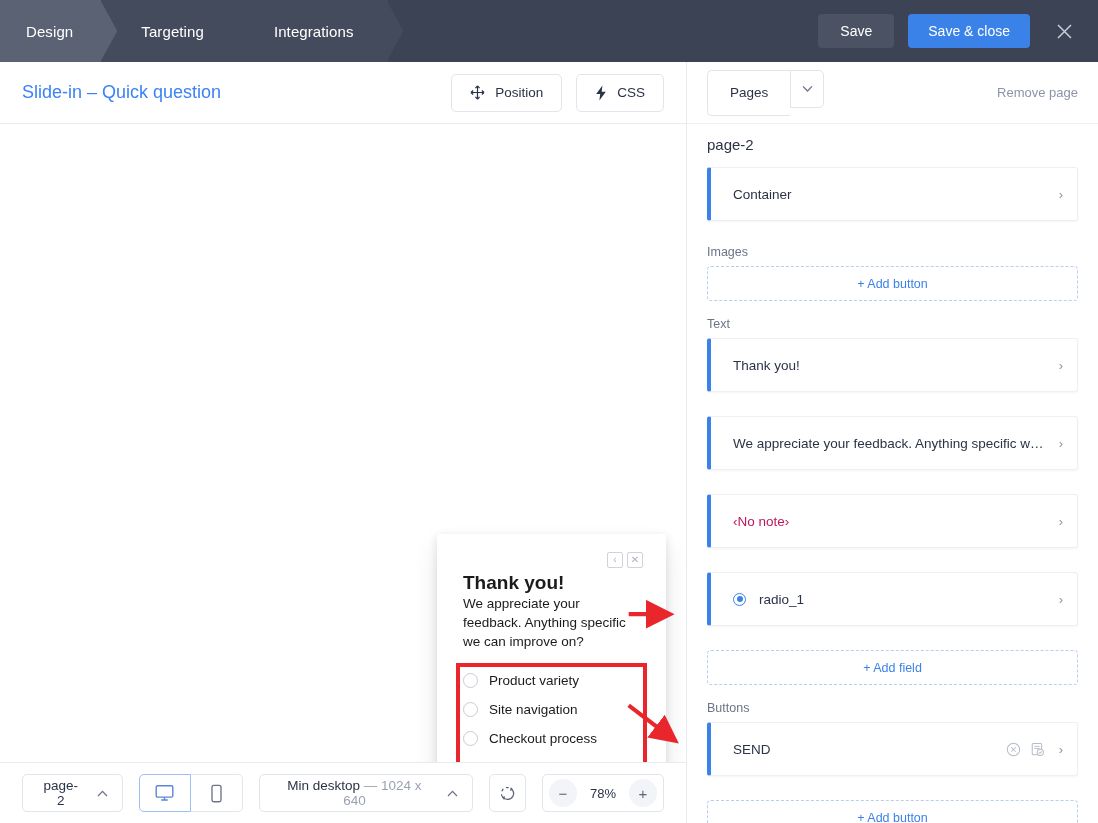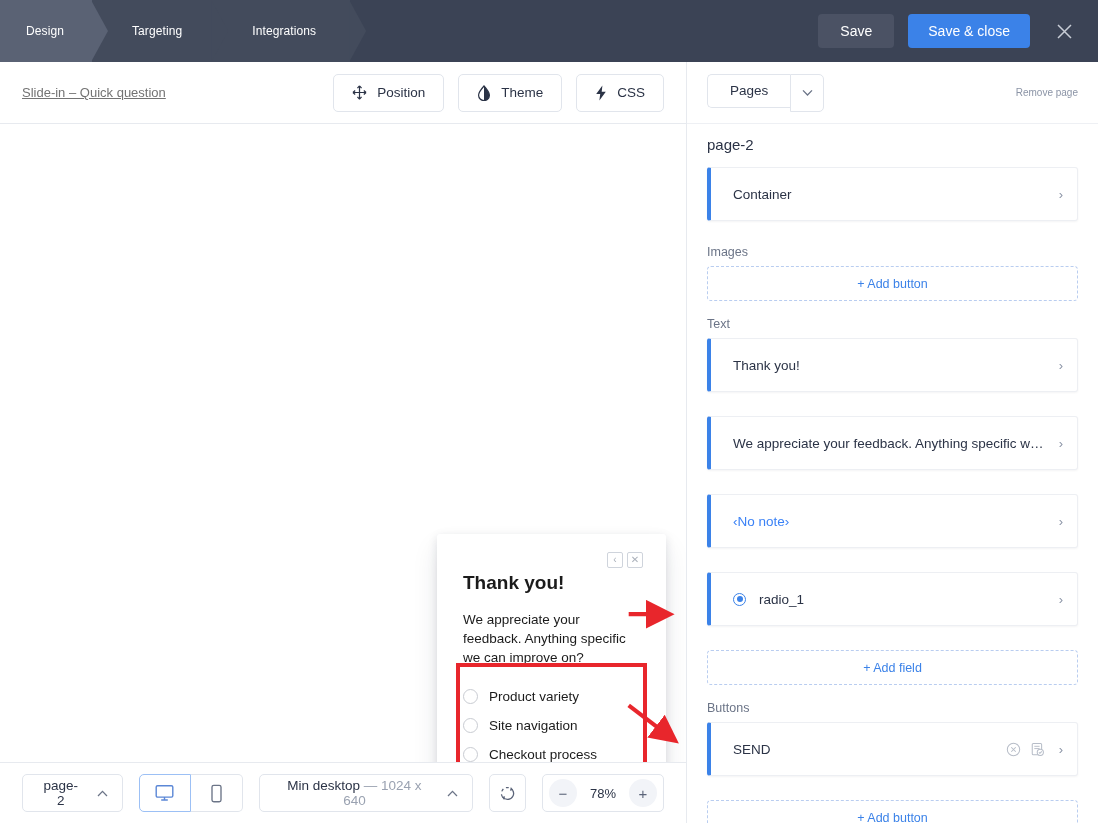--- a/index.html
+++ b/index.html
@@ -11,21 +11,21 @@
   .app { position: relative; width: 1098px; height: 823px; display: flex; flex-direction: column; }
 
   
   .topbar {
     height: 62px; background: #3b4355; display: flex; align-items: stretch;
     flex: 0 0 62px; position: relative;
   }
   .tabs { display: flex; align-items: stretch; }
   .tab {
     position: relative; display: flex; align-items: center; justify-content: center;
-    color: #ffffff; font-size: 12px; letter-spacing: .1px;
+    color: #ffffff; font-size: 15px; letter-spacing: .1px;
     padding: 0 30px 0 30px; height: 62px; cursor: pointer; background: #434b5c;
   }
   .tab.active { background: #5a6274; }
   .tab:after {
     content: ""; position: absolute; right: -16px; top: 0; width: 17px; height: 62px;
     background: inherit;
     clip-path: polygon(0 0, 100% 50%, 0 100%, 0 0);
     z-index: 2;
   }
   .tab.active:after { background: #5a6274; }
@@ -53,21 +53,21 @@
   .right {
     width: 412px; background: #fff; border-left: 1px solid #e7eaef;
     display: flex; flex-direction: column; min-height: 0;
   }
 
   
   .subheader {
     height: 62px; flex: 0 0 62px; display: flex; align-items: center;
     border-bottom: 1px solid #e7eaef; padding: 0 22px;
   }
-  .doc-title { font-size: 13px; color: #737373; text-decoration: underline; }
+  .doc-title { font-size: 18px; color: #3b82f6; }
   .sub-spacer { flex: 1; }
   .sub-actions { display: flex; gap: 14px; }
   .sub-btn {
     border: 1px solid #e1e5ec; background: #fff; border-radius: 5px;
     height: 38px; padding: 0 18px; display: flex; align-items: center; gap: 10px;
     font-size: 13.5px; color: #2b3346; cursor: pointer; font-family: inherit;
   }
 
   
   .canvas { flex: 1; position: relative; background: #fff; overflow: hidden; }
@@ -78,21 +78,21 @@
     box-shadow: 0 3px 10px rgba(30,40,60,.13), 0 14px 26px rgba(30,40,60,.10);
     padding: 24px 24px 0 26px;
   }
   .popup-ctrls { position: absolute; right: 23px; top: 18px; display: flex; gap: 4px; }
   .pc-btn {
     width: 16px; height: 16px; border: 1px solid #cfd4dc; border-radius: 2px;
     display: flex; align-items: center; justify-content: center;
     font-size: 10px; color: #aab0ba; background: #fff; cursor: pointer; line-height: 1;
   }
   .popup-title { font-size: 19px; font-weight: bold; color: #1b1b1b; margin-top: 14px; }
-  .popup-body { font-size: 13.5px; color: #1b1b1b; line-height: 1.42; margin-top: 16px; width: 176px; }
+  .popup-body { font-size: 13.5px; color: #1b1b1b; line-height: 1.42; width: 176px; }
   .radios { margin-top: 15px; }
   .radio-row { display: flex; align-items: center; gap: 11px; height: 29px; cursor: pointer; }
   .radio-dot {
     width: 15px; height: 15px; border-radius: 50%; border: 1.6px solid #c9ccd2; background: #fff;
     flex: 0 0 15px;
   }
   .radio-label { font-size: 13.5px; color: #1b1b1b; }
 
   
   .annot { position: absolute; border: 4px solid #e8262c; pointer-events: none; }
@@ -100,48 +100,48 @@
   .arrow-svg { position: absolute; left: 0; top: 0; width: 100%; height: 100%; pointer-events: none; }
 
   
   .panel-head {
     height: 62px; flex: 0 0 62px; display: flex; align-items: center;
     padding: 0 20px; border-bottom: 1px solid #eef0f4;
   }
   .pages-group { display: flex; }
   .pages-btn {
     border: 1px solid #e1e5ec; border-right: none; background: #fff;
-    border-radius: 5px 0 0 5px; height: 34px; padding: 0 22px;
+    border-radius: 5px 0 0 5px; height: 46px; padding: 0 22px;
     display: flex; align-items: center; font-size: 13.5px; color: #2b3346;
     cursor: pointer; font-family: inherit;
   }
   .pages-caret {
     border: 1px solid #e1e5ec; background: #fff; border-radius: 0 5px 5px 0;
     height: 38px; width: 34px; display: flex; align-items: center; justify-content: center;
     cursor: pointer;
   }
   .panel-head-spacer { flex: 1; }
-  .remove-page { font-size: 10px; color: #8b94a6; cursor: pointer; }
+  .remove-page { font-size: 13px; color: #8b94a6; cursor: pointer; }
 
   .panel-scroll { flex: 1; overflow: hidden; padding: 0 20px 14px 20px; }
   .page-name { font-size: 15px; color: #2b3346; padding: 12px 0 14px 0; }
 
   .section-label { font-size: 12.5px; color: #6b7487; margin: 16px 0 7px 0; }
 
   .card {
     background: #fff; border: 1px solid #edeff3; border-left: 4px solid #3b82e8;
     border-radius: 3px; height: 54px; display: flex; align-items: center;
     padding: 0 14px 0 22px; margin-bottom: 24px; cursor: pointer;
     box-shadow: 0 1px 2px rgba(30,40,60,.05);
   }
   .card-text {
     font-size: 13.5px; color: #2b3346; flex: 1; white-space: nowrap;
     overflow: hidden; text-overflow: ellipsis;
   }
-  .card-text.muted { color: #3b82f6; }
+  .card-text.muted { color: #be185d; }
   .card-chevron { color: #8b94a6; font-size: 13px; padding-left: 10px; }
   .card-icons { display: flex; align-items: center; gap: 9px; margin-right: 4px; }
   .card-radio-icon {
     width: 13px; height: 13px; border-radius: 50%; border: 1.8px solid #3b82e8;
     display: flex; align-items: center; justify-content: center; margin-right: 13px; flex: 0 0 13px;
   }
   .card-radio-icon i { width: 6px; height: 6px; border-radius: 50%; background: #3b82e8; display: block; }
 
   .add-box {
     border: 1.5px dashed #b9cdf0; border-radius: 4px; height: 35px;
@@ -221,30 +221,20 @@
         <div class="sub-spacer"></div>
         <div class="sub-actions">
           <button class="sub-btn">
             <span>
               <svg width="15" height="15" viewBox="0 0 16 16">
                 <path d="M8 1 L8 15 M1 8 L15 8" stroke="#2b3346" stroke-width="1.3" fill="none"></path>
                 <path d="M8 1 L5.8 3.4 M8 1 L10.2 3.4 M8 15 L5.8 12.6 M8 15 L10.2 12.6 M1 8 L3.4 5.8 M1 8 L3.4 10.2 M15 8 L12.6 5.8 M15 8 L12.6 10.2" stroke="#2b3346" stroke-width="1.3" fill="none"></path>
               </svg>
             </span>
             <span>Position</span>
-          </button>
-          <button class="sub-btn">
-            <span>
-              <svg width="14" height="16" viewBox="0 0 14 16">
-                <path d="M7 1 C7 1 12.4 7 12.4 10.2 A5.4 5.4 0 0 1 1.6 10.2 C1.6 7 7 1 7 1 Z" fill="#2b3346"></path>
-                <path d="M7 1 C7 1 1.6 7 1.6 10.2 A5.4 5.4 0 0 0 7 15.6 Z" fill="#ffffff"></path>
-                <path d="M7 1 C7 1 12.4 7 12.4 10.2 A5.4 5.4 0 0 1 1.6 10.2 C1.6 7 7 1 7 1 Z" fill="none" stroke="#2b3346" stroke-width="1.2"></path>
-              </svg>
-            </span>
-            <span>Theme</span>
           </button>
           <button class="sub-btn">
             <span>
               <svg width="12" height="16" viewBox="0 0 12 16">
                   <path d="M7.4 0.6 L1.2 9 L5.2 9 L4.4 15.4 L10.8 6.7 L6.7 6.7 Z" fill="#2b3346"></path>
                 </svg>
             </span>
             <span>CSS</span>
           </button>
         </div>

